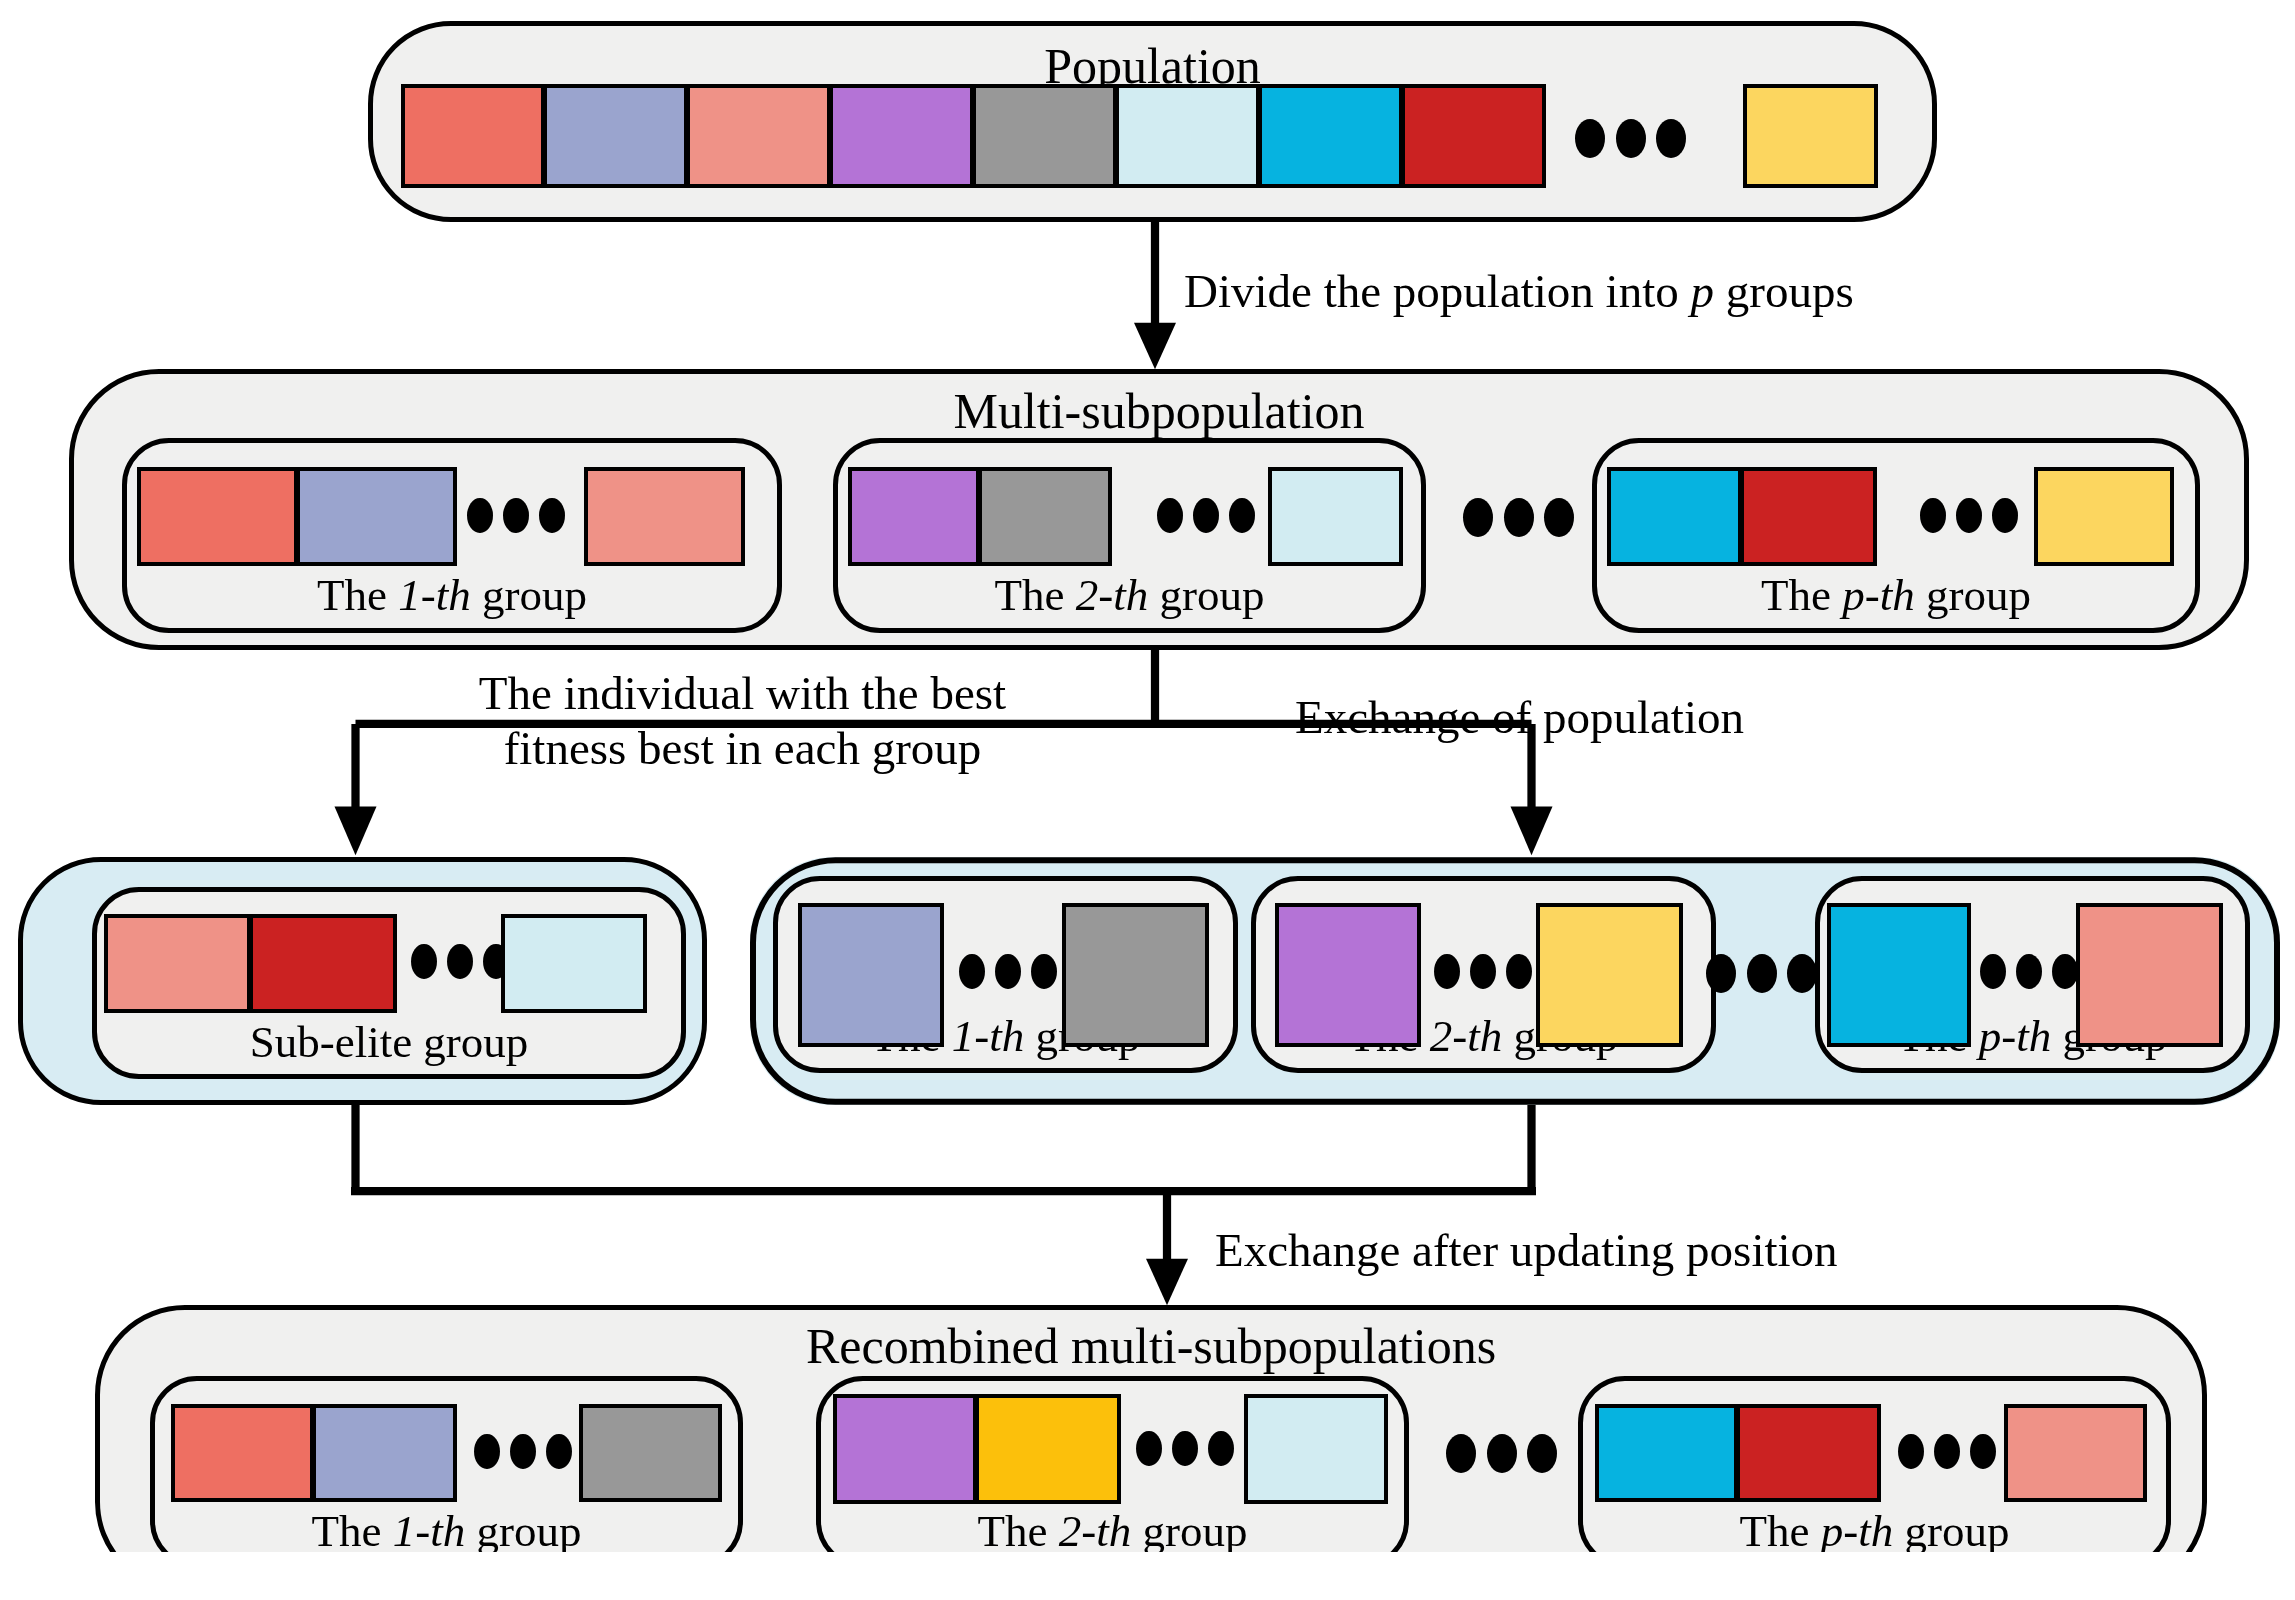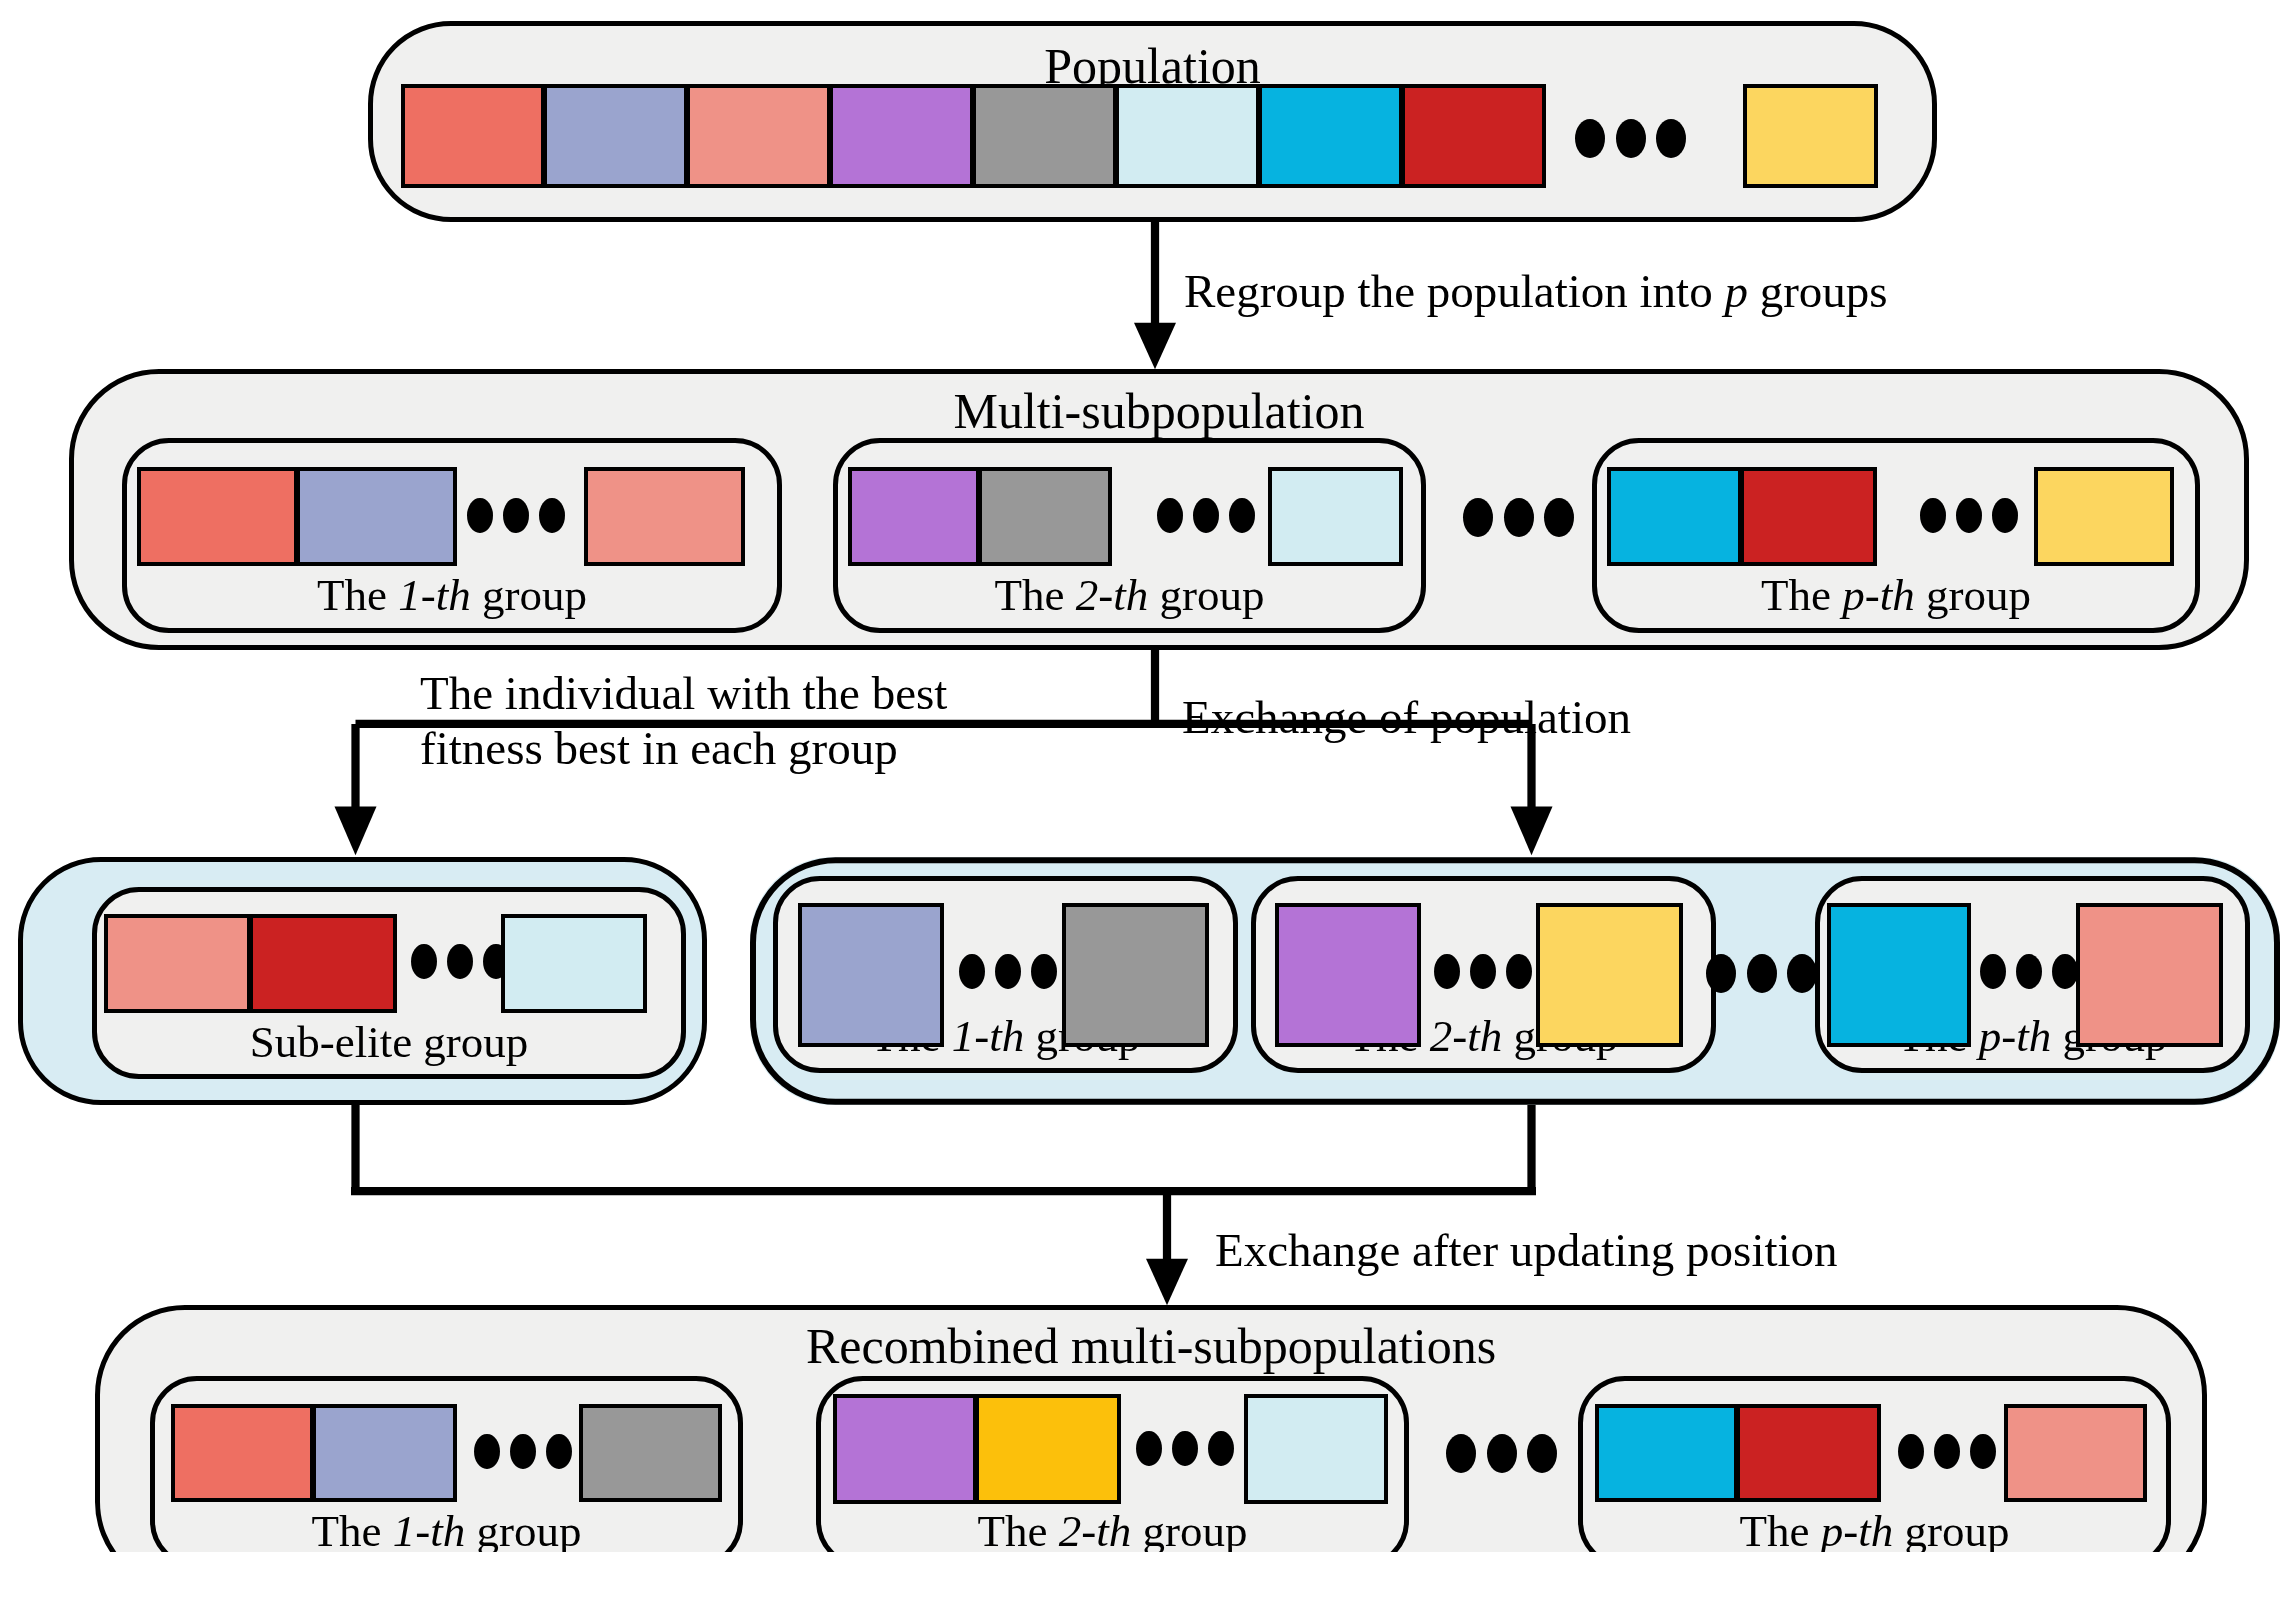--- a/index.html
+++ b/index.html
@@ -99,21 +99,21 @@
 
   
   .flow-text {
     position: absolute;
     font-size: 47px;
     line-height: 1.16;
     color: #000000;
     white-space: nowrap;
   }
   .flow-text .it { font-style: italic; }
-  .flow-text.center { text-align: left; }
+  .flow-text.center { text-align: center; }
 
   
   #lines {
     position: absolute;
     left: 0;
     top: 0;
     width: 2295px;
     height: 1600px;
     pointer-events: none;
   }
@@ -168,21 +168,21 @@
     <span></span>
       <span></span>
       <span></span>
   </div>
 
   <div class="cellrow" style="left:1743px; top:84px;">
     <div class="cell" style="width:135px;height:104px;background:#fcd65f;"></div>
   </div>
 
   <div class="flow-text" style="left:1184px; top:264px;">
-    <span>Regroup the population into </span><span class="it">p</span><span> groups</span>
+    <span>Divide the population into </span><span class="it">p</span><span> groups</span>
   </div>
 
   <div class="capsule" style="left:69px; top:369px; width:2180px; height:281px; border-radius:90px;">
     <div class="section-title" style="top:12px;">Multi-subpopulation</div>
   </div>
 
   <div class="groupbox" style="left:122px; top:438px; width:660px; height:195px;">
     <div class="group-label" style="bottom:10.5px;">
       <span>The </span><span class="it">1-th</span><span> group</span>
     </div>

